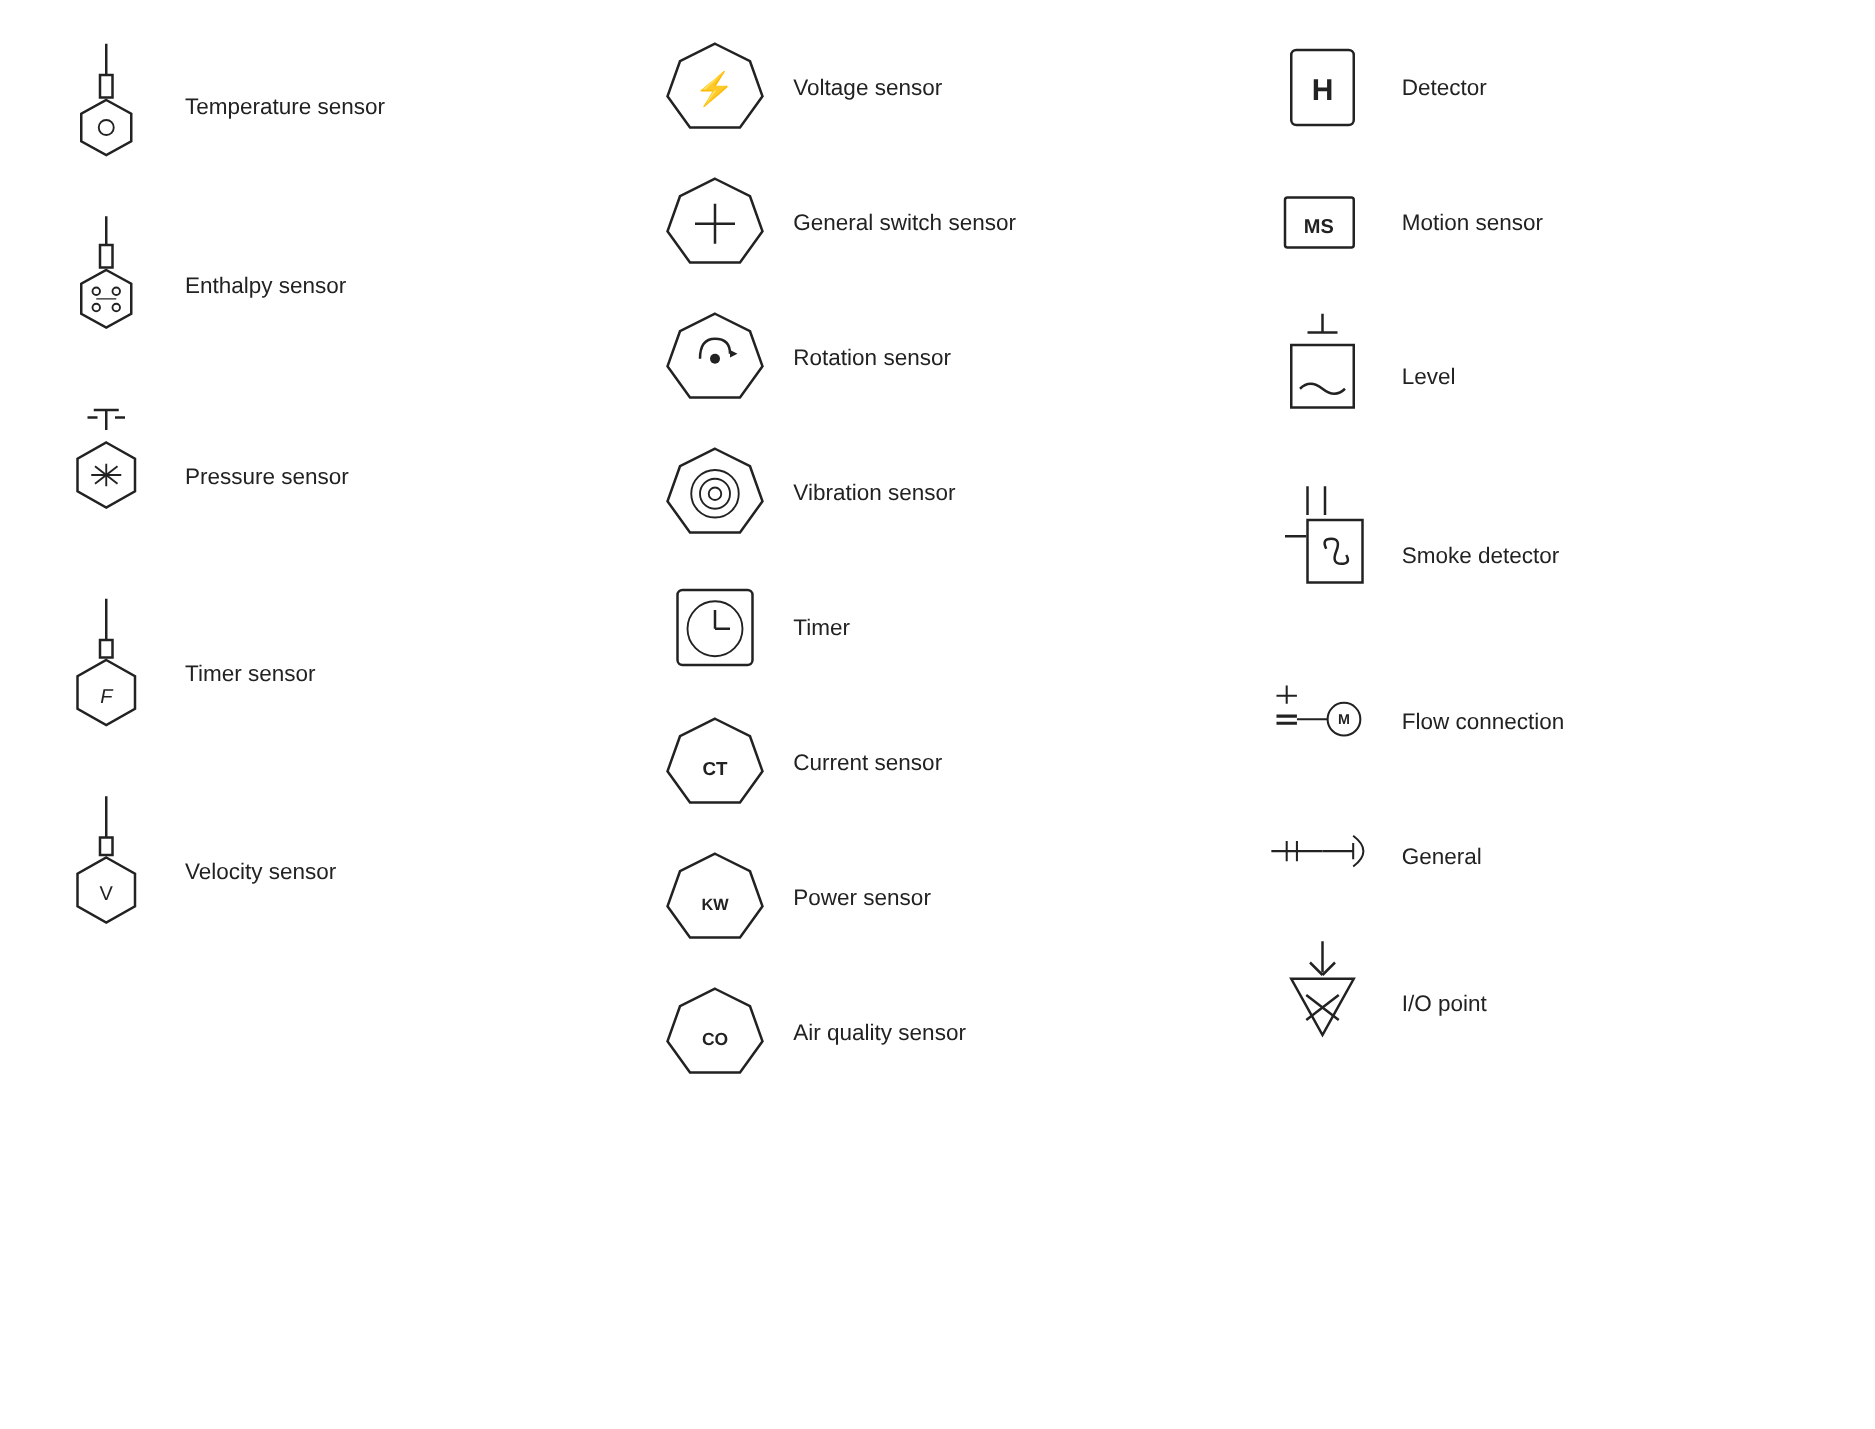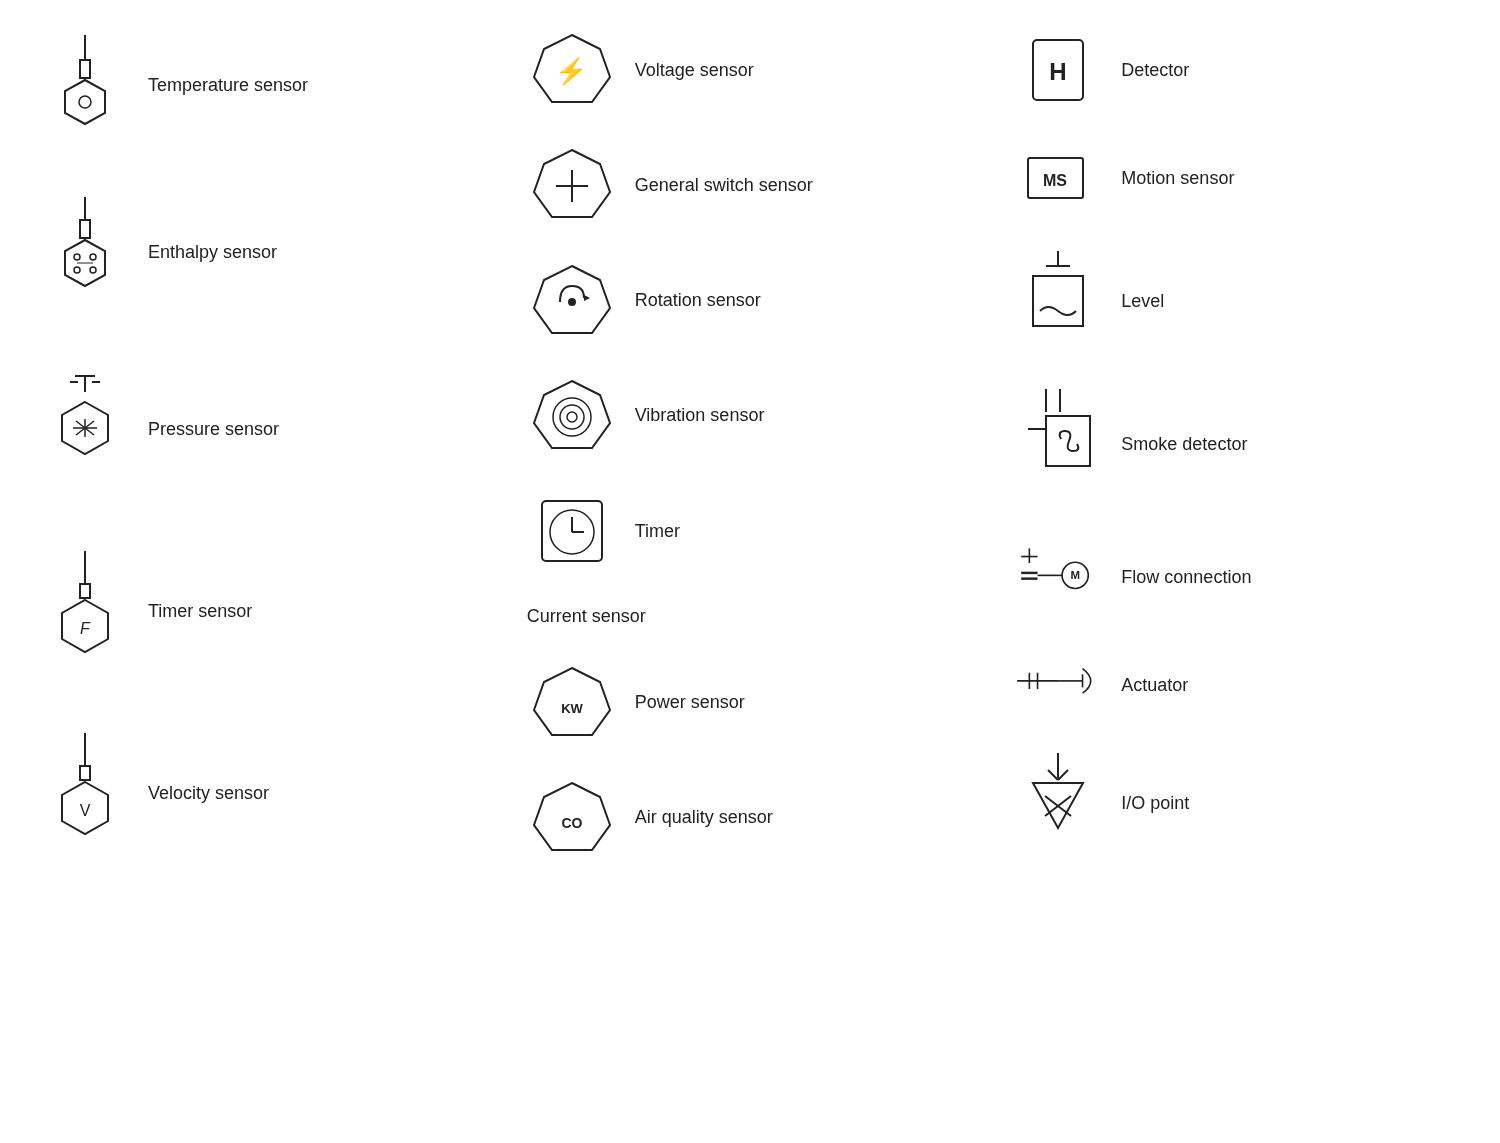--- a/index.html
+++ b/index.html
@@ -16,21 +16,20 @@
       grid-template-columns: 1fr 1fr 1fr;
       gap: 0;
       width: 100%;
     }
 
     .column {
       display: flex;
       flex-direction: column;
       gap: 0;
       padding: 10px 20px;
-      justify-content: space-between;
     }
 
     .symbol-row {
       display: flex;
       align-items: center;
       margin-bottom: 28px;
       gap: 18px;
     }
 
     .symbol-container {
@@ -199,20 +198,26 @@
           <circle cx="40" cy="41" r="22" stroke="#222" stroke-width="1.5" fill="white"></circle>
 
           <line x1="40" y1="41" x2="40" y2="26" stroke="#222" stroke-width="2"></line>
           <line x1="40" y1="41" x2="52" y2="41" stroke="#222" stroke-width="2"></line>
         </svg>
       </div>
       <span class="label">Timer</span>
     </div>
 
     <div class="symbol-row">
+      <div class="symbol-container">
+        <svg width="80" height="80" viewBox="0 0 80 80">
+          <polygon points="40,5 68,19 78,47 60,72 20,72 2,47 12,19" stroke="#222" stroke-width="2" fill="white"></polygon>
+          <text x="40" y="50" text-anchor="middle" font-size="15" fill="#222" font-weight="bold">CT</text>
+        </svg>
+      </div>
       <span class="label">Current sensor</span>
     </div>
 
     <div class="symbol-row">
       <div class="symbol-container">
         <svg width="80" height="80" viewBox="0 0 80 80">
           <polygon points="40,5 68,19 78,47 60,72 20,72 2,47 12,19" stroke="#222" stroke-width="2" fill="white"></polygon>
           <text x="40" y="50" text-anchor="middle" font-size="13" fill="#222" font-weight="bold">KW</text>
         </svg>
       </div>
@@ -314,21 +319,21 @@
           <line x1="20" y1="20" x2="20" y2="40" stroke="#222" stroke-width="2"></line>
           <line x1="30" y1="20" x2="30" y2="40" stroke="#222" stroke-width="2"></line>
 
           <line x1="55" y1="30" x2="85" y2="30" stroke="#222" stroke-width="2"></line>
 
           <path d="M85,15 Q105,30 85,45" stroke="#222" stroke-width="2" fill="none"></path>
 
           <line x1="85" y1="22" x2="85" y2="38" stroke="#222" stroke-width="2"></line>
         </svg>
       </div>
-      <span class="label">Actuator</span>
+      <span class="label">General</span>
     </div>
 
     <div class="symbol-row">
       <div class="symbol-container">
         <svg width="90" height="110" viewBox="0 0 90 110">
 
           <line x1="45" y1="5" x2="45" y2="30" stroke="#222" stroke-width="2"></line>
 
           <line x1="35" y1="22" x2="45" y2="32" stroke="#222" stroke-width="2"></line>
           <line x1="55" y1="22" x2="45" y2="32" stroke="#222" stroke-width="2"></line>

